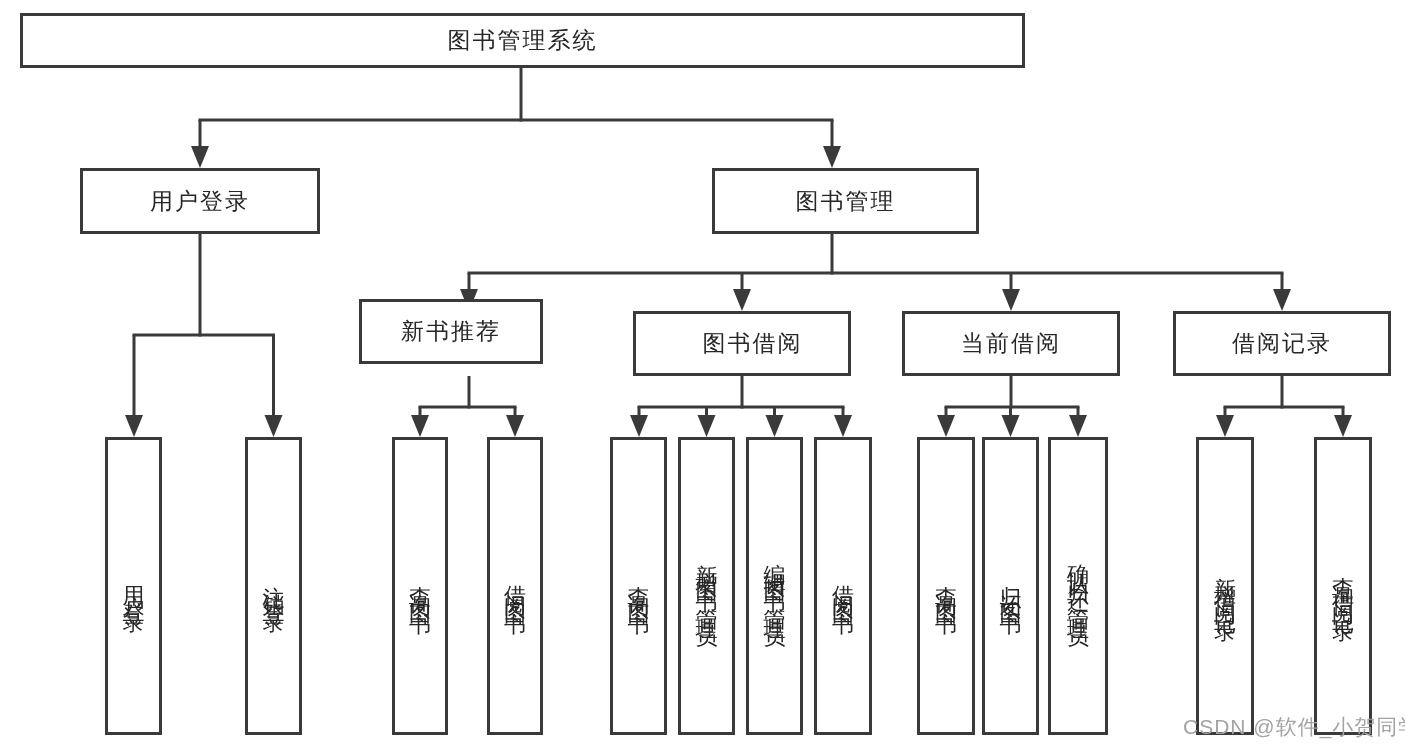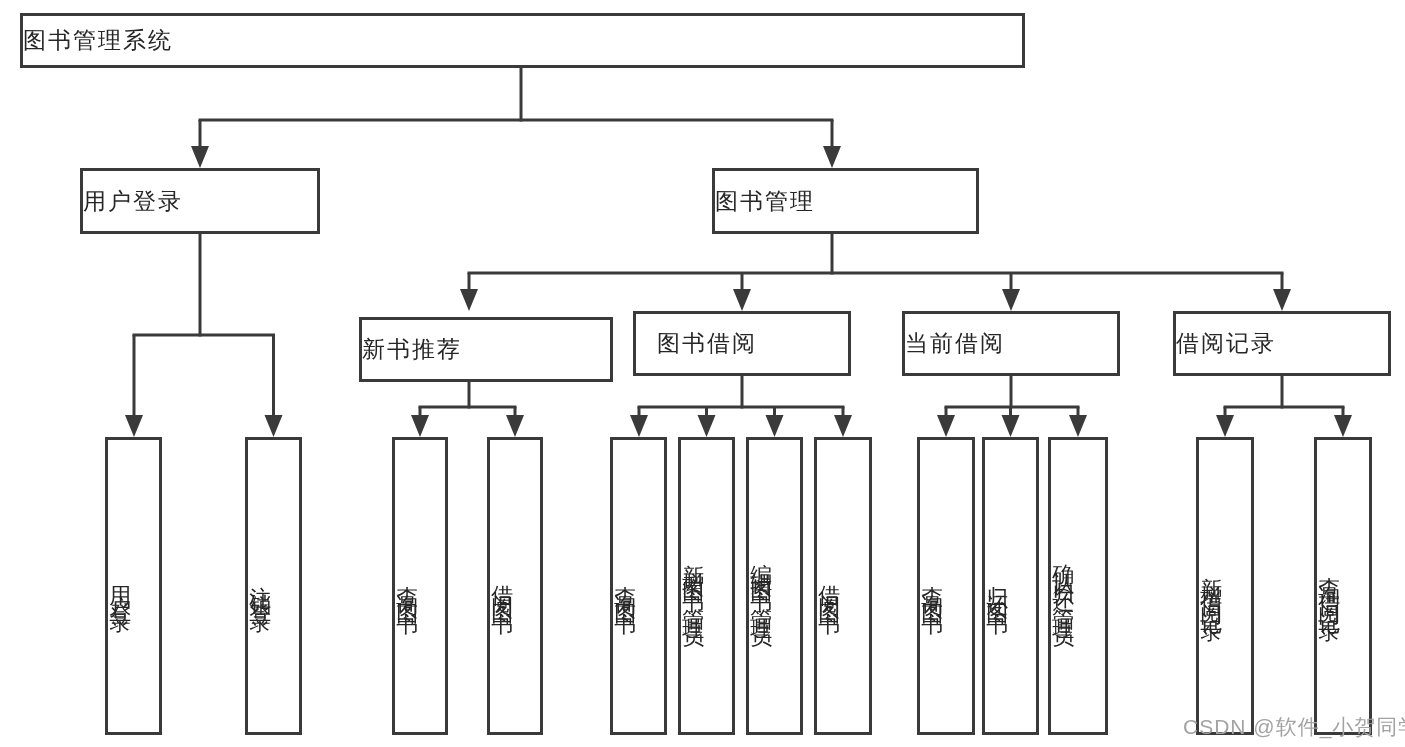--- a/index.html
+++ b/index.html
@@ -17,21 +17,21 @@
     overflow:hidden;
   }
   .connectors{
     position:absolute;left:0;top:0;width:1405px;height:747px;
   }
   .box{
     position:absolute;
     box-sizing:border-box;
     background:#fff;
     border:3px solid var(--line);
-    display:flex;align-items:center;justify-content:flex-start;
+    display:flex;align-items:center;justify-content:center;
     color:var(--text);
   }
   .hbox{
     font-size:23px;
     letter-spacing:2px;
     white-space:nowrap;
   }
   .leaf{
     top:437px;height:298px;
   }
@@ -117,21 +117,21 @@
     <span>图书管理系统</span>
   </div>
 
   <div class="box hbox" style="left:80px;top:168px;width:240px;height:66px;">
     <span>用户登录</span>
   </div>
   <div class="box hbox" style="left:712px;top:168px;width:267px;height:66px;">
     <span>图书管理</span>
   </div>
 
-  <div class="box hbox" style="left:359px;top:317px;width:254px;height:65px;">
+  <div class="box hbox" style="left:359px;top:299px;width:184px;height:65px;">
     <span>新书推荐</span>
   </div>
   <div class="box hbox" style="left:633px;top:311px;width:218px;height:65px;padding-left:21px;">
     <span>图书借阅</span>
   </div>
   <div class="box hbox" style="left:902px;top:311px;width:218px;height:65px;">
     <span>当前借阅</span>
   </div>
   <div class="box hbox" style="left:1173px;top:311px;width:218px;height:65px;">
     <span>借阅记录</span>

